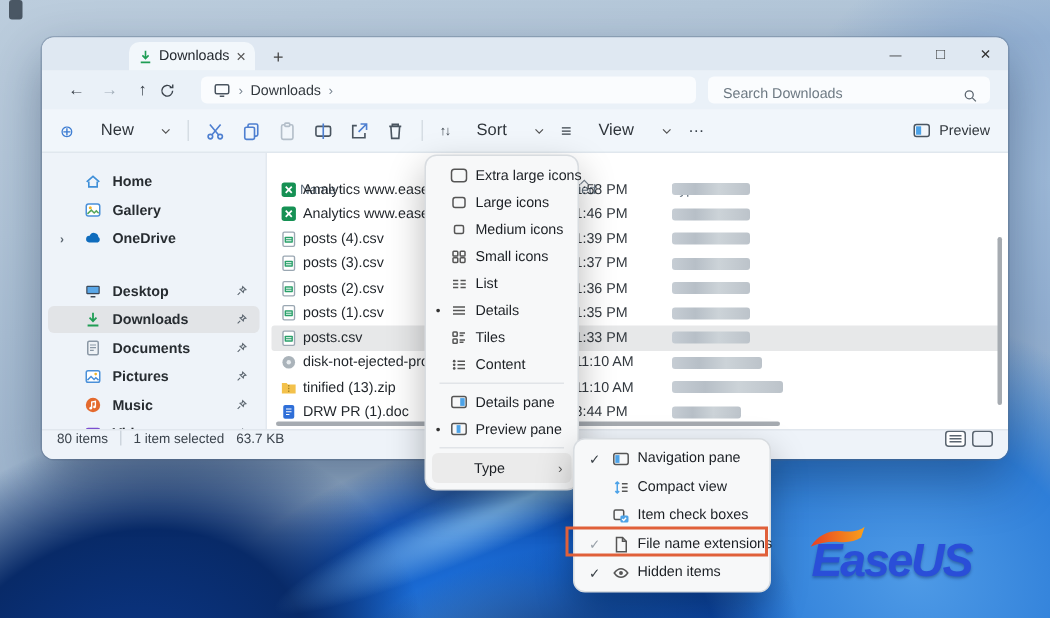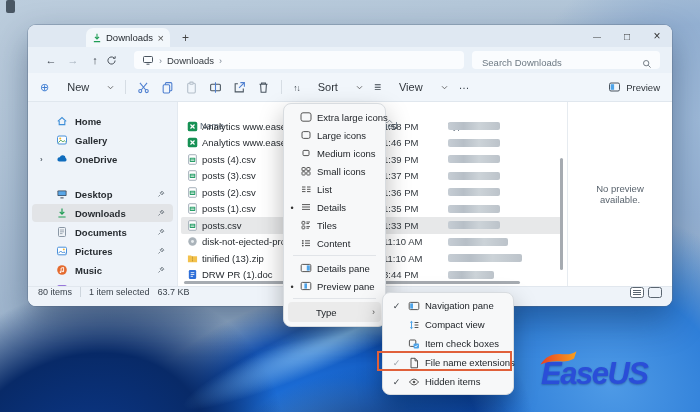--- a/index.html
+++ b/index.html
@@ -511,23 +511,20 @@
                 </span>
             <span class="fname">DRW PR (1).doc</span>
             <span class="fmod">3:44 PM</span>
             <span class="redact" style="width:46px"></span>
           </div>
         </div>
         <div class="vscroll"></div>
         <div class="hscroll"></div>
       </div>
 
-      <div class="previewpane">
-        <span>No preview available.</span>
-      </div>
     </div>
 
     <div class="statusbar">
       <span>80 items</span>
       <span class="vdiv"></span>
       <span>1 item selected</span>
       <span>63.7 KB</span>
       <span class="statusicons">
         <span>
               <svg width="14" height="11" viewBox="0 0 14 11">

